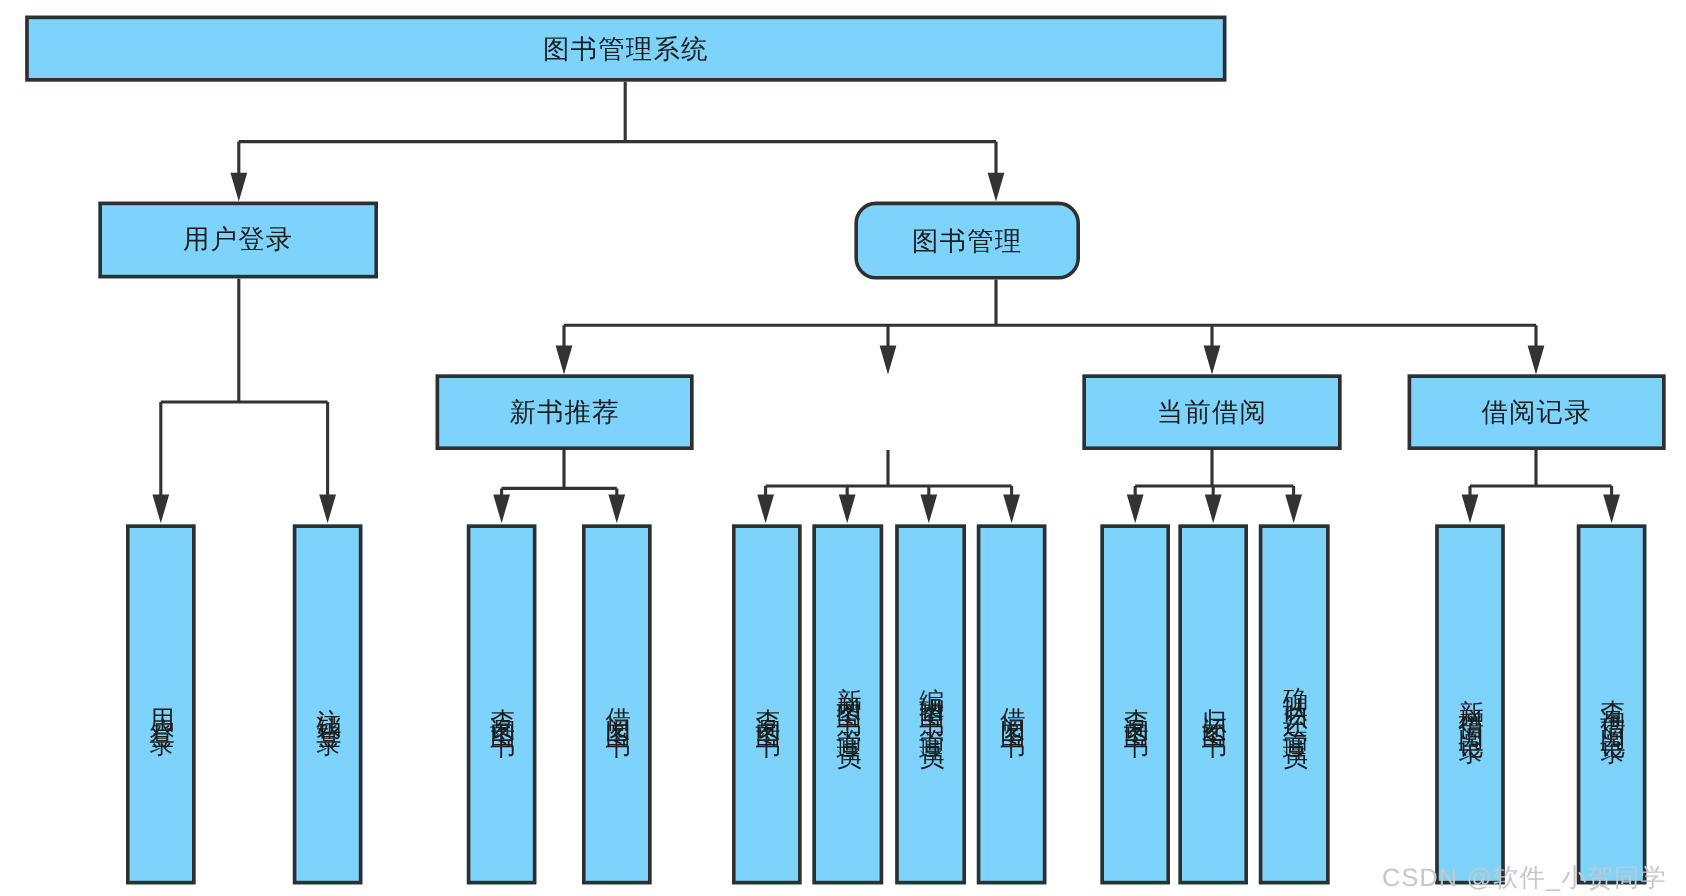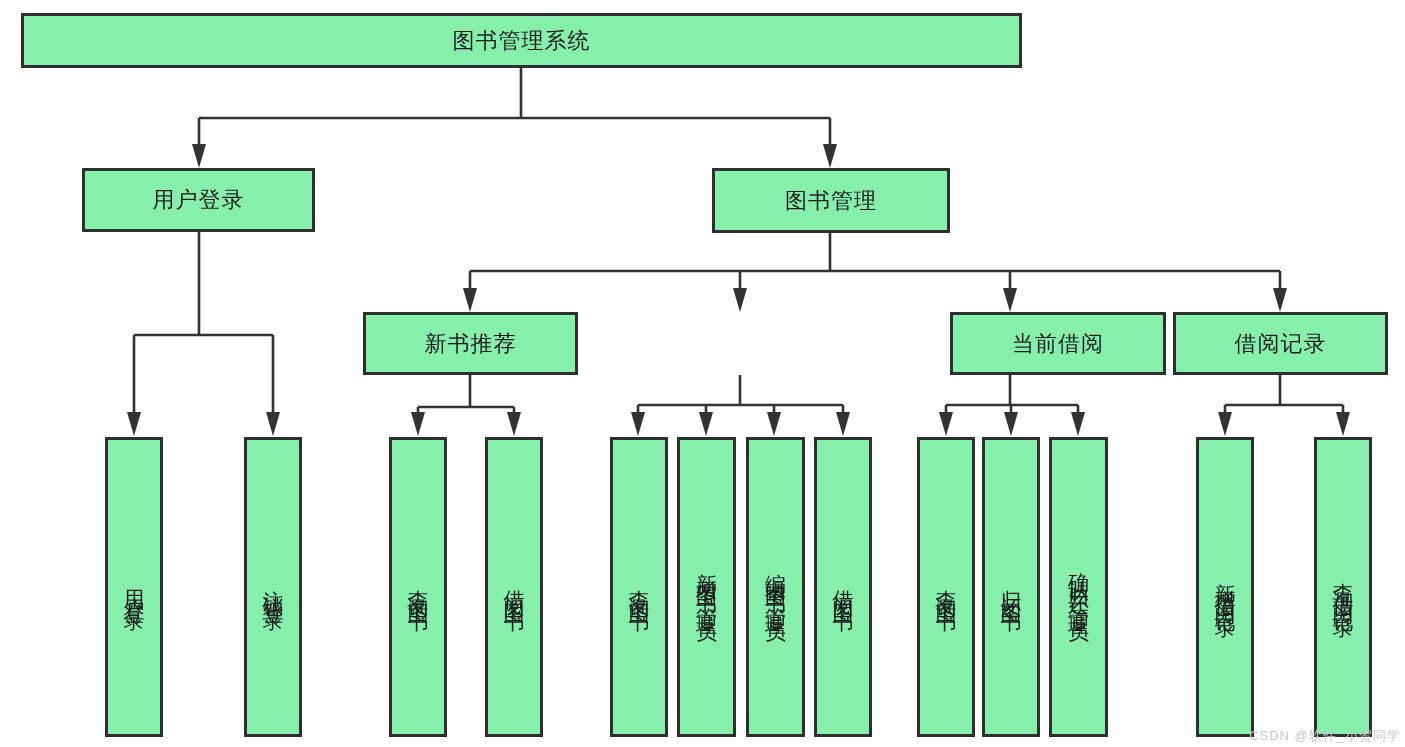--- a/index.html
+++ b/index.html
@@ -7,39 +7,39 @@
     position:relative;
     width:1405px;height:747px;
     background:#ffffff;
     font-family:"Liberation Sans","DejaVu Sans",sans-serif;
     overflow:hidden;
   }
   svg.connectors{position:absolute;left:0;top:0;width:1405px;height:747px;}
   .node{
     position:absolute;
     box-sizing:border-box;
-    background:#86efac;
+    background:#7dd3fc;
     border:3px solid #2f2f2f;
     display:flex;align-items:center;justify-content:center;
     color:#1d1d1d;
     font-size:22px;
     letter-spacing:1px;
     white-space:nowrap;
   }
   .vnode{
     writing-mode:vertical-rl;
     letter-spacing:7px;
     font-size:21px;
     white-space:normal;
     overflow:hidden;
   }
   .watermark{
     position:absolute;
-    right:4px;bottom:2px;
-    font-size:13px;
+    right:16px;bottom:2px;
+    font-size:21px;
     color:#c6c6c6;
     letter-spacing:1px;
     pointer-events:none;
   }
 </style>
 </head>
 <body>
 
 <div class="canvas">
 
@@ -79,28 +79,28 @@
     <polygon points="1336,412 1350,412 1343,436" fill="#333333" stroke="none"></polygon>
   </svg>
 
   <div class="node" style="left:21px;top:13px;width:1001px;height:55px;">
     <span>图书管理系统</span>
   </div>
 
   <div class="node" style="left:82px;top:168px;width:233px;height:64px;">
     <span>用户登录</span>
   </div>
-  <div class="node" style="left:712px;top:168px;width:238px;height:65px;">
+  <div class="node" style="left:712px;top:168px;width:188px;height:65px;border-radius:18px;">
     <span>图书管理</span>
   </div>
 
   <div class="node" style="left:363px;top:312px;width:215px;height:63px;">
     <span>新书推荐</span>
   </div>
-  <div class="node" style="left:902px;top:312px;width:216px;height:63px;margin-left:48px;">
+  <div class="node" style="left:902px;top:312px;width:216px;height:63px;">
     <span>当前借阅</span>
   </div>
   <div class="node" style="left:1173px;top:312px;width:215px;height:63px;text-align:center;">
     <span>借阅记录</span>
   </div>
 
   <div class="node vnode" style="left:105px;top:437px;width:58px;height:300px;">
     <span>用户登录</span>
   </div>
   <div class="node vnode" style="left:244px;top:437px;width:58px;height:300px;">

